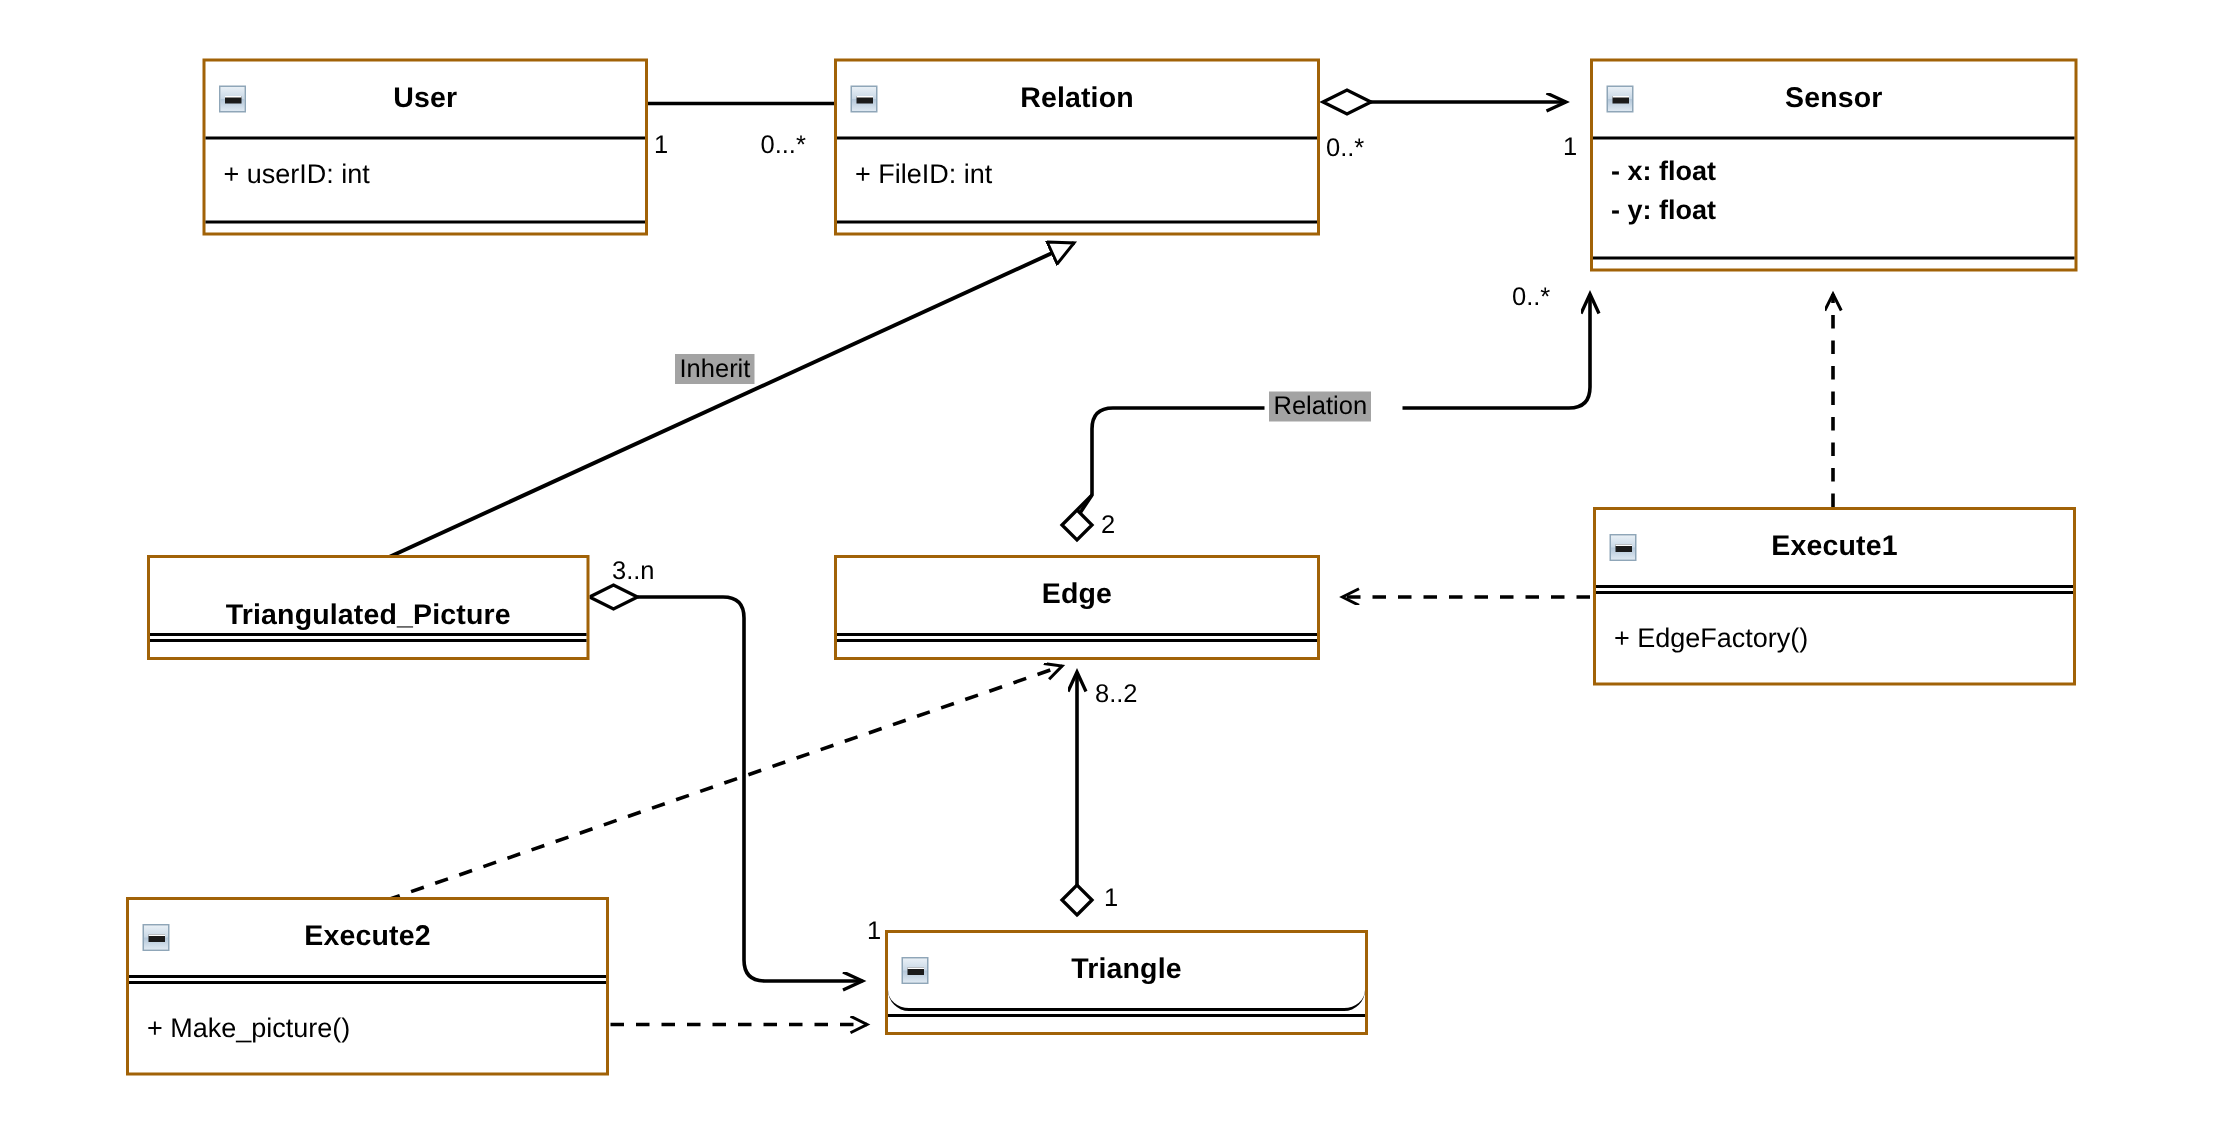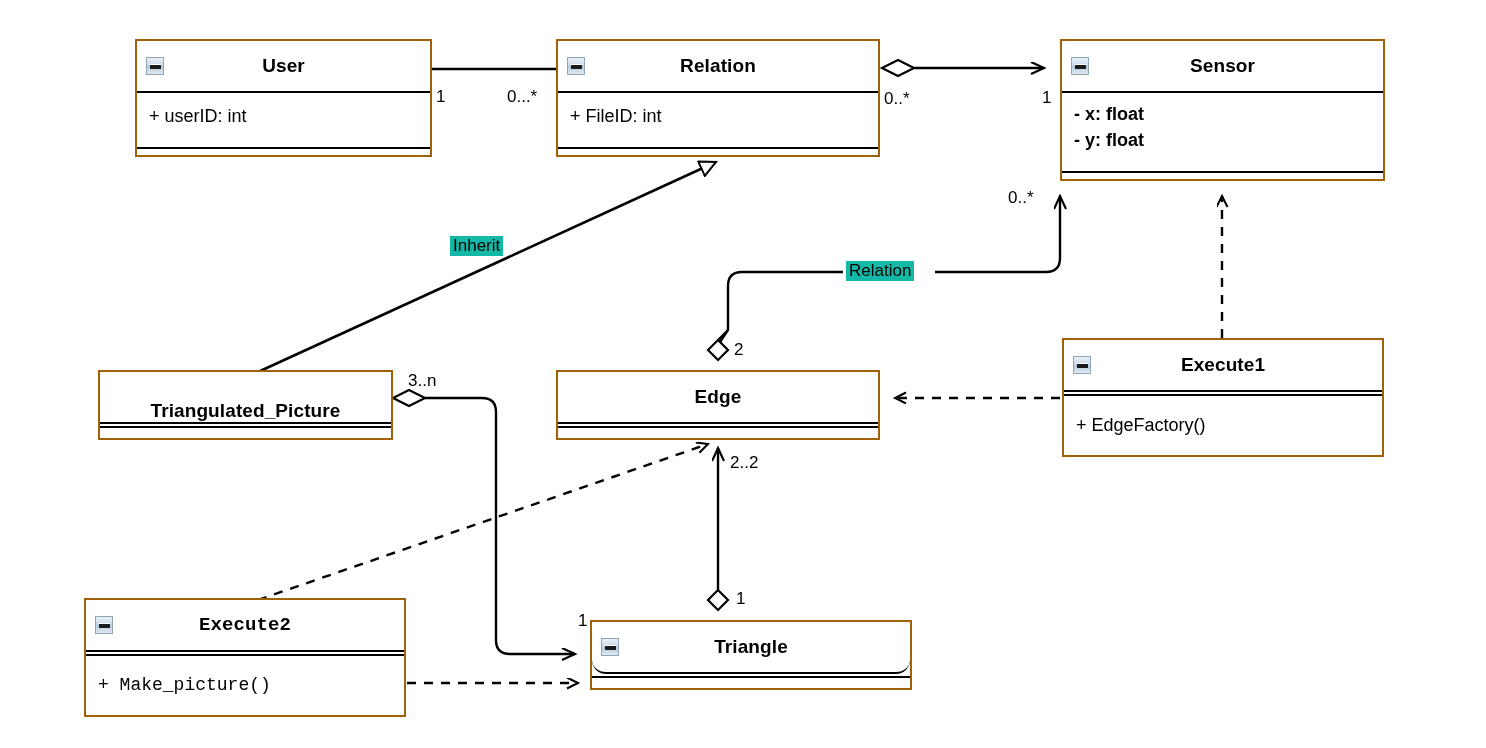--- a/index.html
+++ b/index.html
@@ -97,21 +97,21 @@
   
   .lbl {
     position: absolute;
     font-size: 17px;
     color: #000000;
     white-space: nowrap;
     z-index: 7;
     background: transparent;
   }
   .lbl-white {
-    background: #14b8a6;
+    background: #a3a3a3;
     padding: 0 3px;
   }
 </style>
 </head>
 <body>
 
 <div id="canvas">
 
   <svg id="wires" viewBox="0 0 1486 748" xmlns="http://www.w3.org/2000/svg">
     <defs>
@@ -244,21 +244,21 @@
           <i></i>
         </span>
       <span class="uml-title">Execute1</span>
     </div>
     <div class="uml-attrs thin"></div>
     <div class="uml-ops" style="padding-top:16px;">
       <div class="uml-row">+ EdgeFactory()</div>
     </div>
   </div>
 
-  <div class="uml-class" style="left:84px; top:598px; width:322px; height:119px;font-family:Liberation Mono, monospace;">
+  <div class="uml-class" style="left:84px; top:598px; width:322px; height:119px;">
     <div class="uml-header">
       <span class="minus-icon">
           <i></i>
         </span>
       <span class="uml-title">Execute2</span>
     </div>
     <div class="uml-attrs thin"></div>
     <div class="uml-ops" style="padding-top:16px;">
       <div class="uml-row">+ Make_picture()</div>
     </div>
@@ -284,21 +284,21 @@
   <span class="lbl" style="left:1042px; top:88px;">1</span>
 
   <span class="lbl" style="left:1008px; top:188px;">0..*</span>
 
   <span class="lbl lbl-white" style="left:450px; top:236px;">Inherit</span>
 
   <span class="lbl lbl-white" style="left:846px; top:261px;">Relation</span>
 
   <span class="lbl" style="left:734px; top:340px;">2</span>
 
-  <span class="lbl" style="left:730px; top:453px;">2..2</span>
+  <span class="lbl" style="left:730px; top:453px;">8..2</span>
 
   <span class="lbl" style="left:408px; top:371px;">3..n</span>
 
   <span class="lbl" style="left:578px; top:611px;">1</span>
 
   <span class="lbl" style="left:736px; top:589px;">1</span>
 
 </div>
 
 </body></html>

